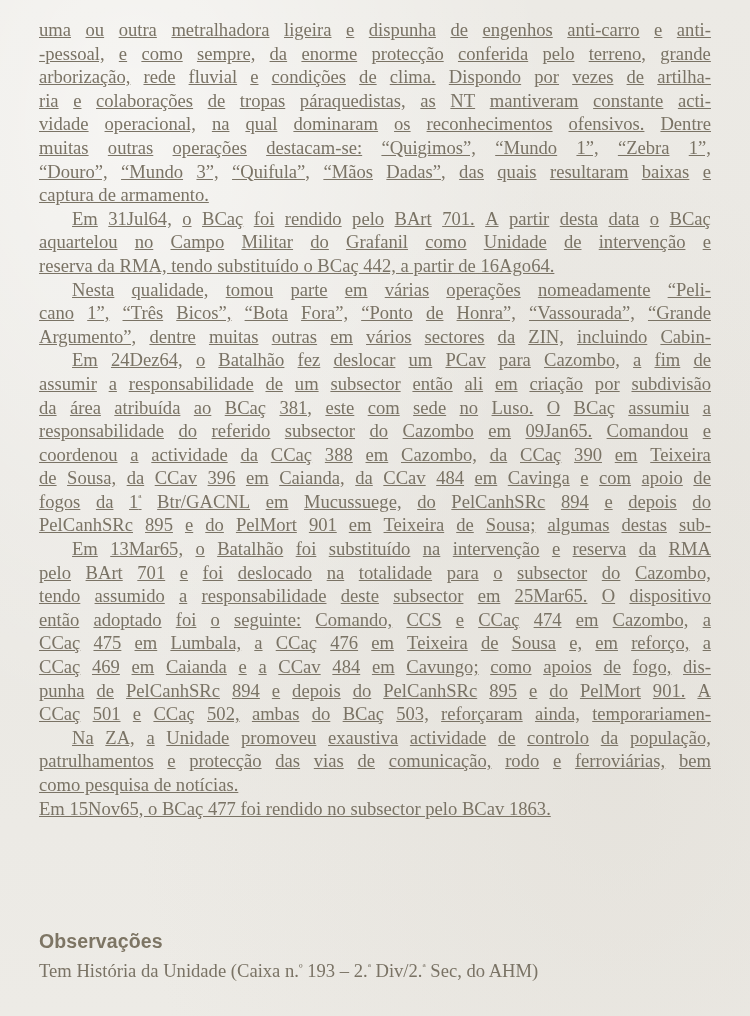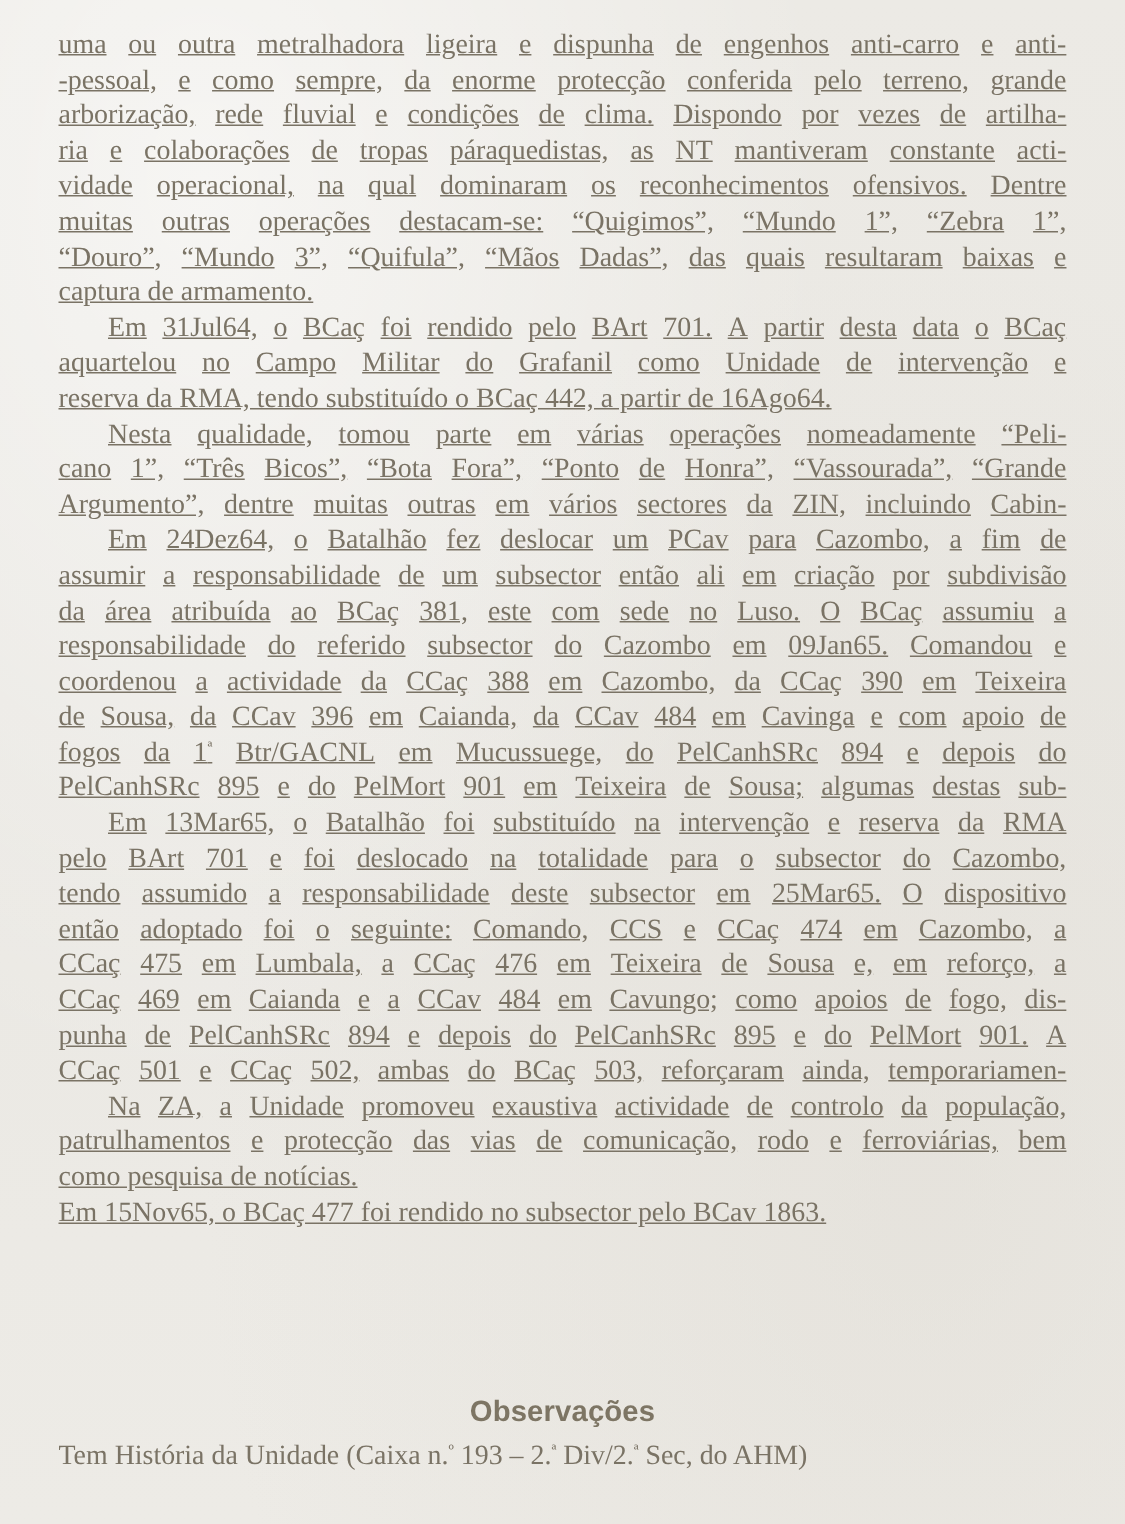--- a/index.html
+++ b/index.html
@@ -68,21 +68,20 @@
     top: 930px;
     width: 672px;
   }
   h2.obs-heading {
     margin: 0 0 6px 0;
     font-family: "Liberation Sans", "DejaVu Sans", sans-serif;
     font-size: 19.5px;
     font-weight: bold;
     color: #7d7564;
     letter-spacing: 0.1px;
-    text-align: center;
   }
   p.obs-line {
     margin: 0;
     font-size: 18.6px;
     line-height: 23.6px;
     color: #7a7365;
     white-space: nowrap;
   }
 </style>
 </head>

